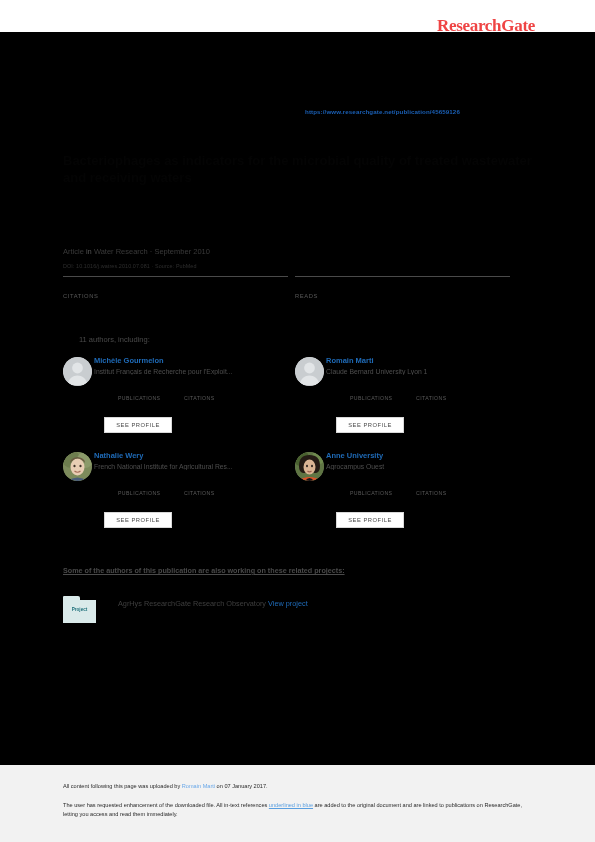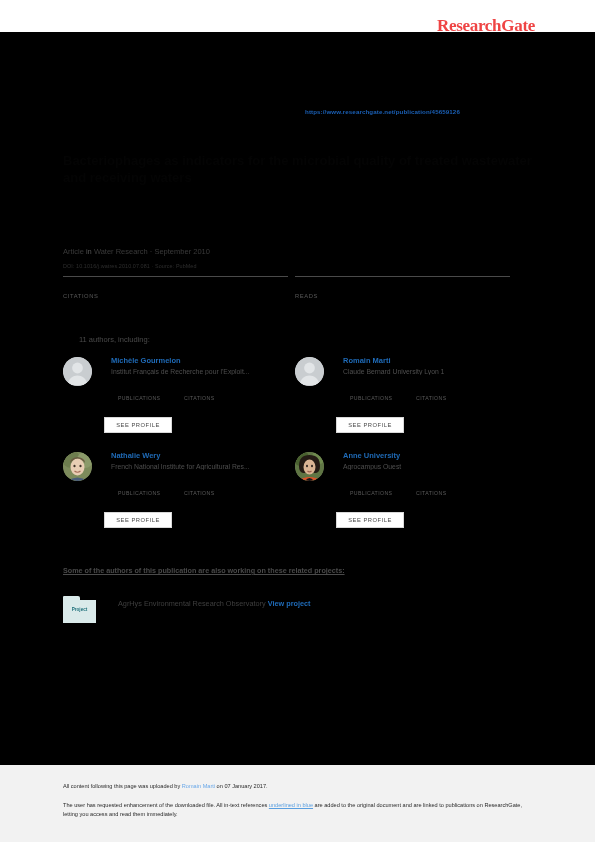--- a/index.html
+++ b/index.html
@@ -90,21 +90,21 @@
 
   .avatar{
     position:absolute;left:0;top:0;
     width:29px;height:29px;border-radius:50%;
     overflow:hidden;background:#c9cdd0;
   }
   .avatar svg{display:block;}
   .avatar.photo{background:#6c7b53;}
   .avatar .ph{width:29px;height:29px;display:block;}
 
-  .author-body{position:absolute;left:48px;top:-1px;width:190px;}
+  .author-body{position:absolute;left:31px;top:-1px;width:190px;}
   .author-name{
     font-size:7.5px;font-weight:bold;color:#1f6bb8;
     white-space:nowrap;overflow:hidden;
   }
   .author-affil{
     margin-top:3px;
     font-size:6.8px;color:#4e4e4e;
     white-space:nowrap;overflow:hidden;text-overflow:ellipsis;
   }
   .author-stats{
@@ -149,21 +149,21 @@
   }
   .proj-icon .lbl{
     position:absolute;left:0;top:11px;width:33px;text-align:center;
     font-size:4.6px;color:#1d6f7a;font-weight:bold;
   }
   .proj-text{
     position:absolute;left:55px;top:3px;width:423px;
     font-size:7.3px;line-height:13px;color:#3f3f3f;
   }
   .view-project{
-    color:#1f6bb8;font-weight:bold;cursor:pointer;
+    color:#1f6bb8;font-weight:normal;cursor:pointer;
   }
 
   
   .foot-line1{
     position:absolute;left:63px;top:783px;
     font-size:5.6px;color:#2a2a2a;white-space:nowrap;
   }
   .foot-link{color:#6aa8e8;}
   .foot-body{
     position:absolute;left:63px;top:801px;width:465px;
@@ -350,21 +350,21 @@
 
     <div class="proj-item">
       <div class="proj-icon">
         <div class="folder">
           <div class="tab"></div>
           <div class="main"></div>
           <div class="lbl">Project</div>
         </div>
       </div>
       <div class="proj-text">
-        <span>AgrHys Environmental Research Observatory </span><span class="view-project">View project</span>
+        <span>AgrHys ResearchGate Research Observatory </span><span class="view-project">View project</span>
       </div>
     </div>
 
 
   </div>
 
   <div class="foot-line1">
     <span>All content following this page was uploaded by </span><span class="foot-link">Romain Marti</span><span> on 07 January 2017.</span>
   </div>
 

